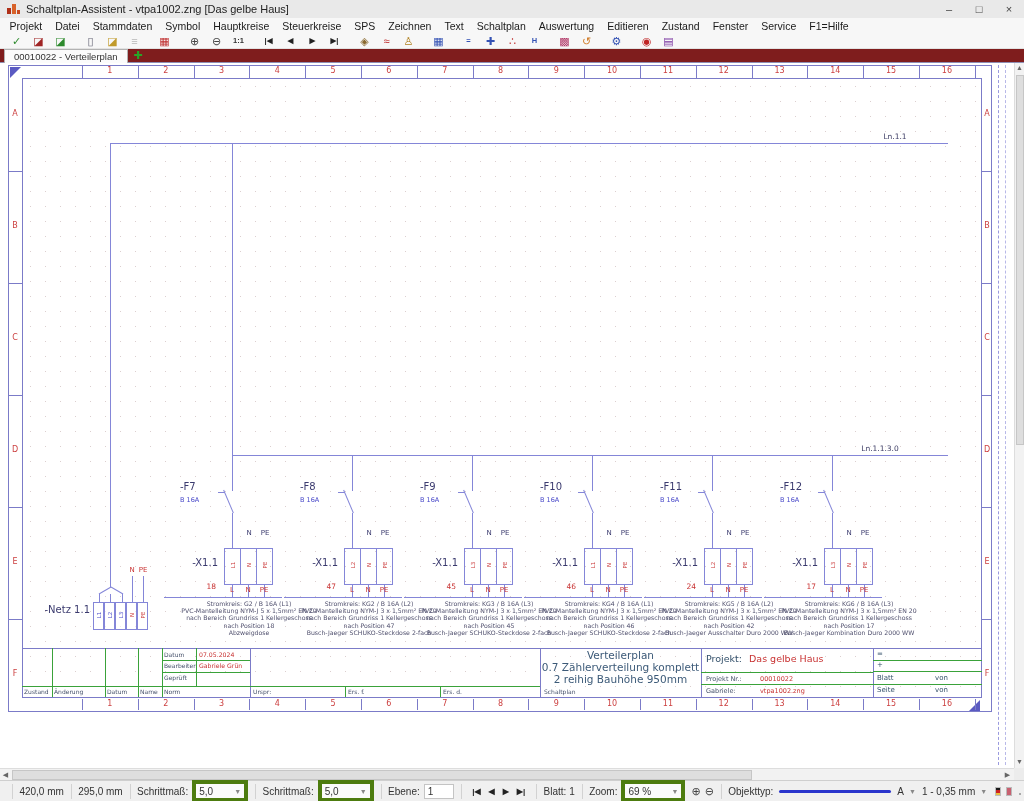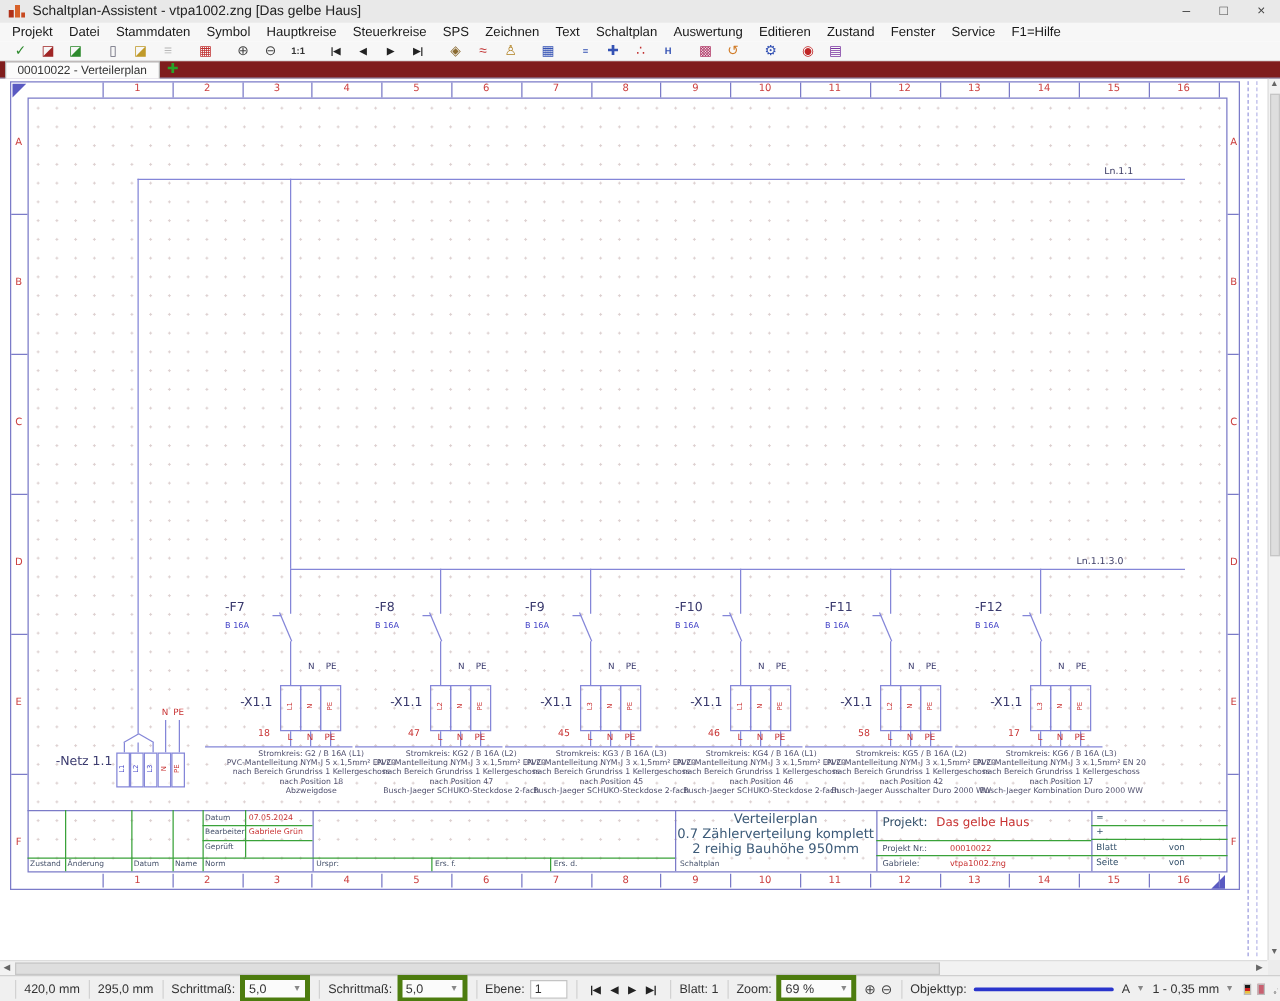--- a/index.html
+++ b/index.html
@@ -376,21 +376,21 @@
     <div class="lab" style="left: 642px; top: 494px; font-size: 10px; color: rgb(58, 58, 110); width: 56px; text-align: right;">-X1.1</div>
     <div class="abs" style="left: 704px; top: 485px; width: 17px; height: 37px; border: 1px solid rgb(132, 134, 216); box-sizing: border-box;"></div>
     <div class="lab rot" style="left: 704px; top: 499px; font-size: 5.5px; color: rgb(200, 50, 50); width: 17px; text-align: center;">L2</div>
     <div class="vl" style="left: 712px; top: 522px; width: 1px; height: 12px; background: rgb(132, 134, 216);"></div>
     <div class="abs" style="left: 720px; top: 485px; width: 17px; height: 37px; border: 1px solid rgb(132, 134, 216); box-sizing: border-box;"></div>
     <div class="lab rot" style="left: 720px; top: 499px; font-size: 5.5px; color: rgb(200, 50, 50); width: 17px; text-align: center;">N</div>
     <div class="vl" style="left: 728px; top: 522px; width: 1px; height: 12px; background: rgb(132, 134, 216);"></div>
     <div class="abs" style="left: 736px; top: 485px; width: 17px; height: 37px; border: 1px solid rgb(132, 134, 216); box-sizing: border-box;"></div>
     <div class="lab rot" style="left: 736px; top: 499px; font-size: 5.5px; color: rgb(200, 50, 50); width: 17px; text-align: center;">PE</div>
     <div class="vl" style="left: 744px; top: 522px; width: 1px; height: 12px; background: rgb(132, 134, 216);"></div>
-    <div class="lab" style="left: 668px; top: 519px; font-size: 7.5px; color: rgb(200, 50, 50); width: 28px; text-align: right;">58</div>
+    <div class="lab" style="left: 668px; top: 519px; font-size: 7.5px; color: rgb(200, 50, 50); width: 28px; text-align: right;">24</div>
     <div class="lab" style="left: 705px; top: 523px; font-size: 7px; color: rgb(200, 50, 50); width: 14px; text-align: center;">L</div>
     <div class="lab" style="left: 721px; top: 523px; font-size: 7px; color: rgb(200, 50, 50); width: 14px; text-align: center;">N</div>
     <div class="lab" style="left: 737px; top: 523px; font-size: 7px; color: rgb(200, 50, 50); width: 14px; text-align: center;">PE</div>
     <div class="hl" style="left: 644px; top: 534px; width: 118px; height: 1px; background: rgb(132, 134, 216);"></div>
     <div class="lab" style="left: 639px; top: 537px; width: 180px; text-align: center; font-size: 6.2px; line-height: 7.2px; color: rgb(80, 80, 110); white-space: normal;">
       <div>Stromkreis: KG5 / B 16A (L2)</div>
       <div>PVC-Mantelleitung NYM-J 3 x 1,5mm² EN 20</div>
       <div>nach Bereich Grundriss 1 Kellergeschoss</div>
       <div>nach Position 42</div>
       <div>Busch-Jaeger Ausschalter Duro 2000 WW</div>

